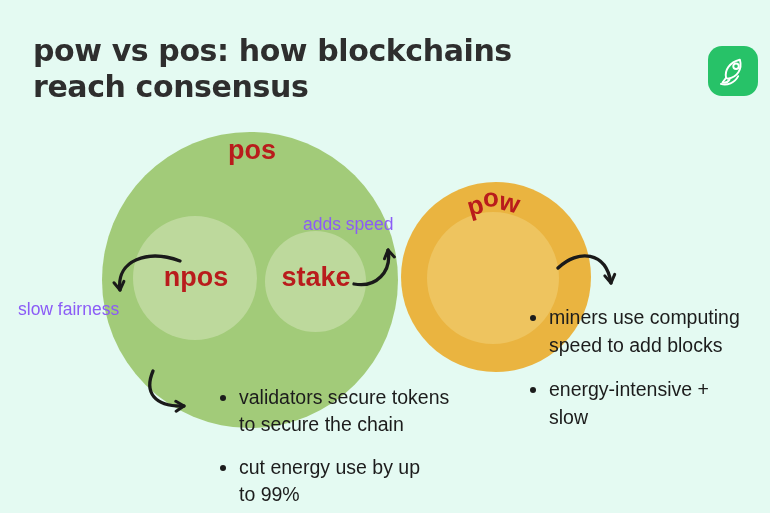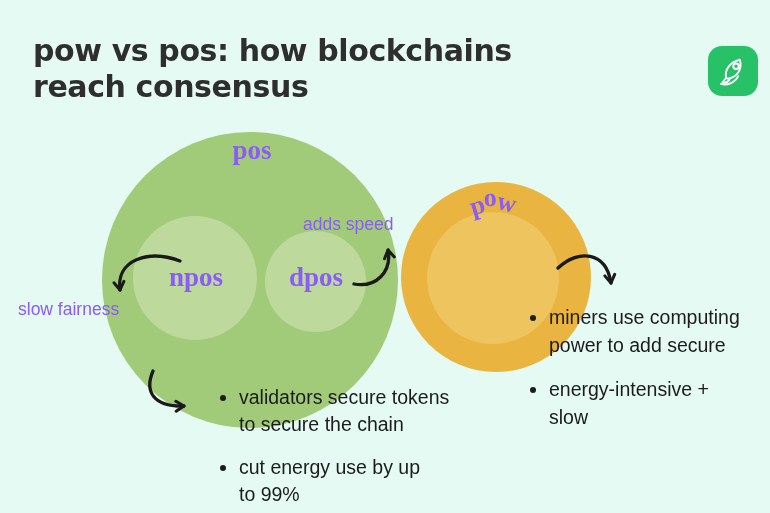--- a/index.html
+++ b/index.html
@@ -27,22 +27,22 @@
   
   .circle{position:absolute;border-radius:50%;}
   .c-pos  {left:102px;top:132px;width:296px;height:296px;background:var(--green,#a2cb79);}
   .c-npos {left:133px;top:216px;width:124px;height:124px;background:var(--green_light,#bdd99c);}
   .c-dpos {left:265px;top:231px;width:101px;height:101px;background:var(--green_light,#bdd99c);}
   .c-pow  {left:401px;top:182px;width:190px;height:190px;background:var(--orange,#eab440);}
   .c-pow-in{left:427px;top:212px;width:132px;height:132px;background:var(--orange_light,#eec45f);}
   
   .circle-label{
     position:absolute;transform:translate(-50%,-50%);
-    font-family:Liberation Serif, serif;font-weight:bold;
-    font-size:27px;color:#8b5cf6;white-space:nowrap;z-index:5;
+    font-family:Liberation Sans, sans-serif;font-weight:bold;
+    font-size:27px;color:#b91c1c;white-space:nowrap;z-index:5;
   }
   .l-pos {left:252px;top:150px;}
   .l-npos{left:196px;top:277px;}
   .l-dpos{left:316px;top:277px;}
   .l-pow{left:493px;top:201px;display:flex;gap:1px;font-size:26px;}
   .l-pow .lt{display:inline-block;}
   .l-pow .lt:nth-child(1){transform:rotate(-16deg) translateY(5px);}
   .l-pow .lt:nth-child(2){transform:rotate(-2deg) translateY(-3px);}
   .l-pow .lt:nth-child(3){transform:rotate(14deg) translateY(2px);}
   
@@ -87,21 +87,21 @@
   </div>
 
   <div class="circle c-pos"></div>
   <div class="circle c-npos"></div>
   <div class="circle c-dpos"></div>
   <div class="circle c-pow"></div>
   <div class="circle c-pow-in"></div>
 
   <div class="circle-label l-pos">pos</div>
   <div class="circle-label l-npos">npos</div>
-  <div class="circle-label l-dpos">dpos</div>
+  <div class="circle-label l-dpos">stake</div>
   <div class="circle-label l-pow">
     <span class="lt">p</span>
     <span class="lt">o</span>
     <span class="lt">w</span>
   </div>
 
   <div class="note n-speed">adds speed</div>
   <div class="note n-fairness">slow fairness</div>
 
   <svg class="arrows" width="770" height="513" viewBox="0 0 770 513">
@@ -125,21 +125,21 @@
     </li>
     <li>
       <span class="line">cut energy use by up</span>
       <span class="line">to 99%</span>
     </li>
   </ul>
 
   <ul class="bullets b-pow">
     <li>
       <span class="line">miners use computing</span>
-      <span class="line">power to add secure</span>
+      <span class="line">speed to add blocks</span>
     </li>
     <li>
       <span class="line">energy-intensive +</span>
       <span class="line">slow</span>
     </li>
   </ul>
 
 </div>
 
 </body></html>

